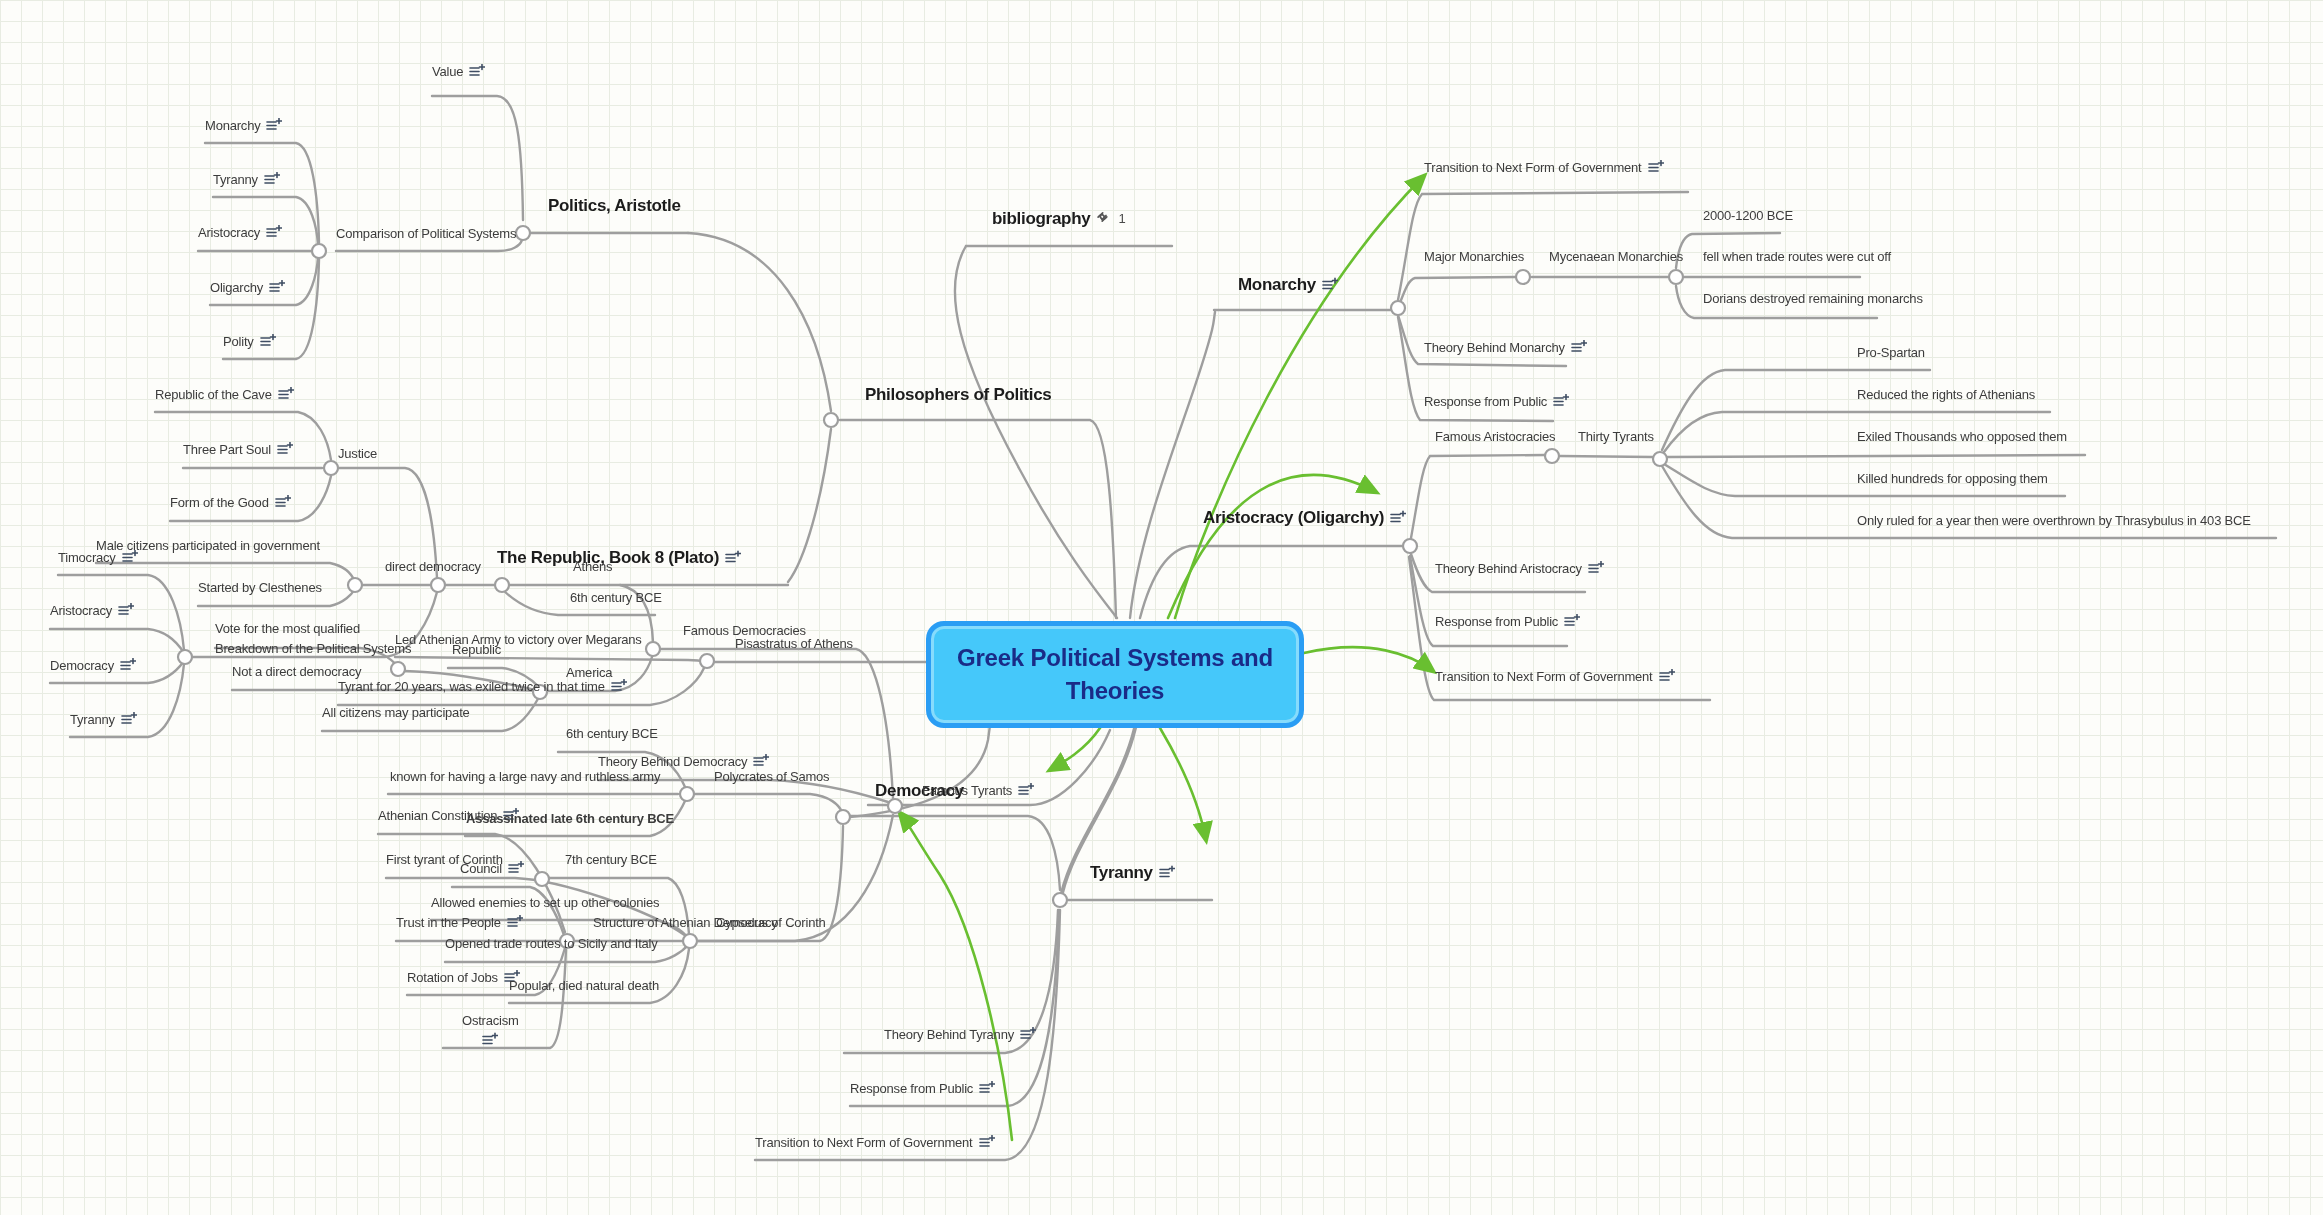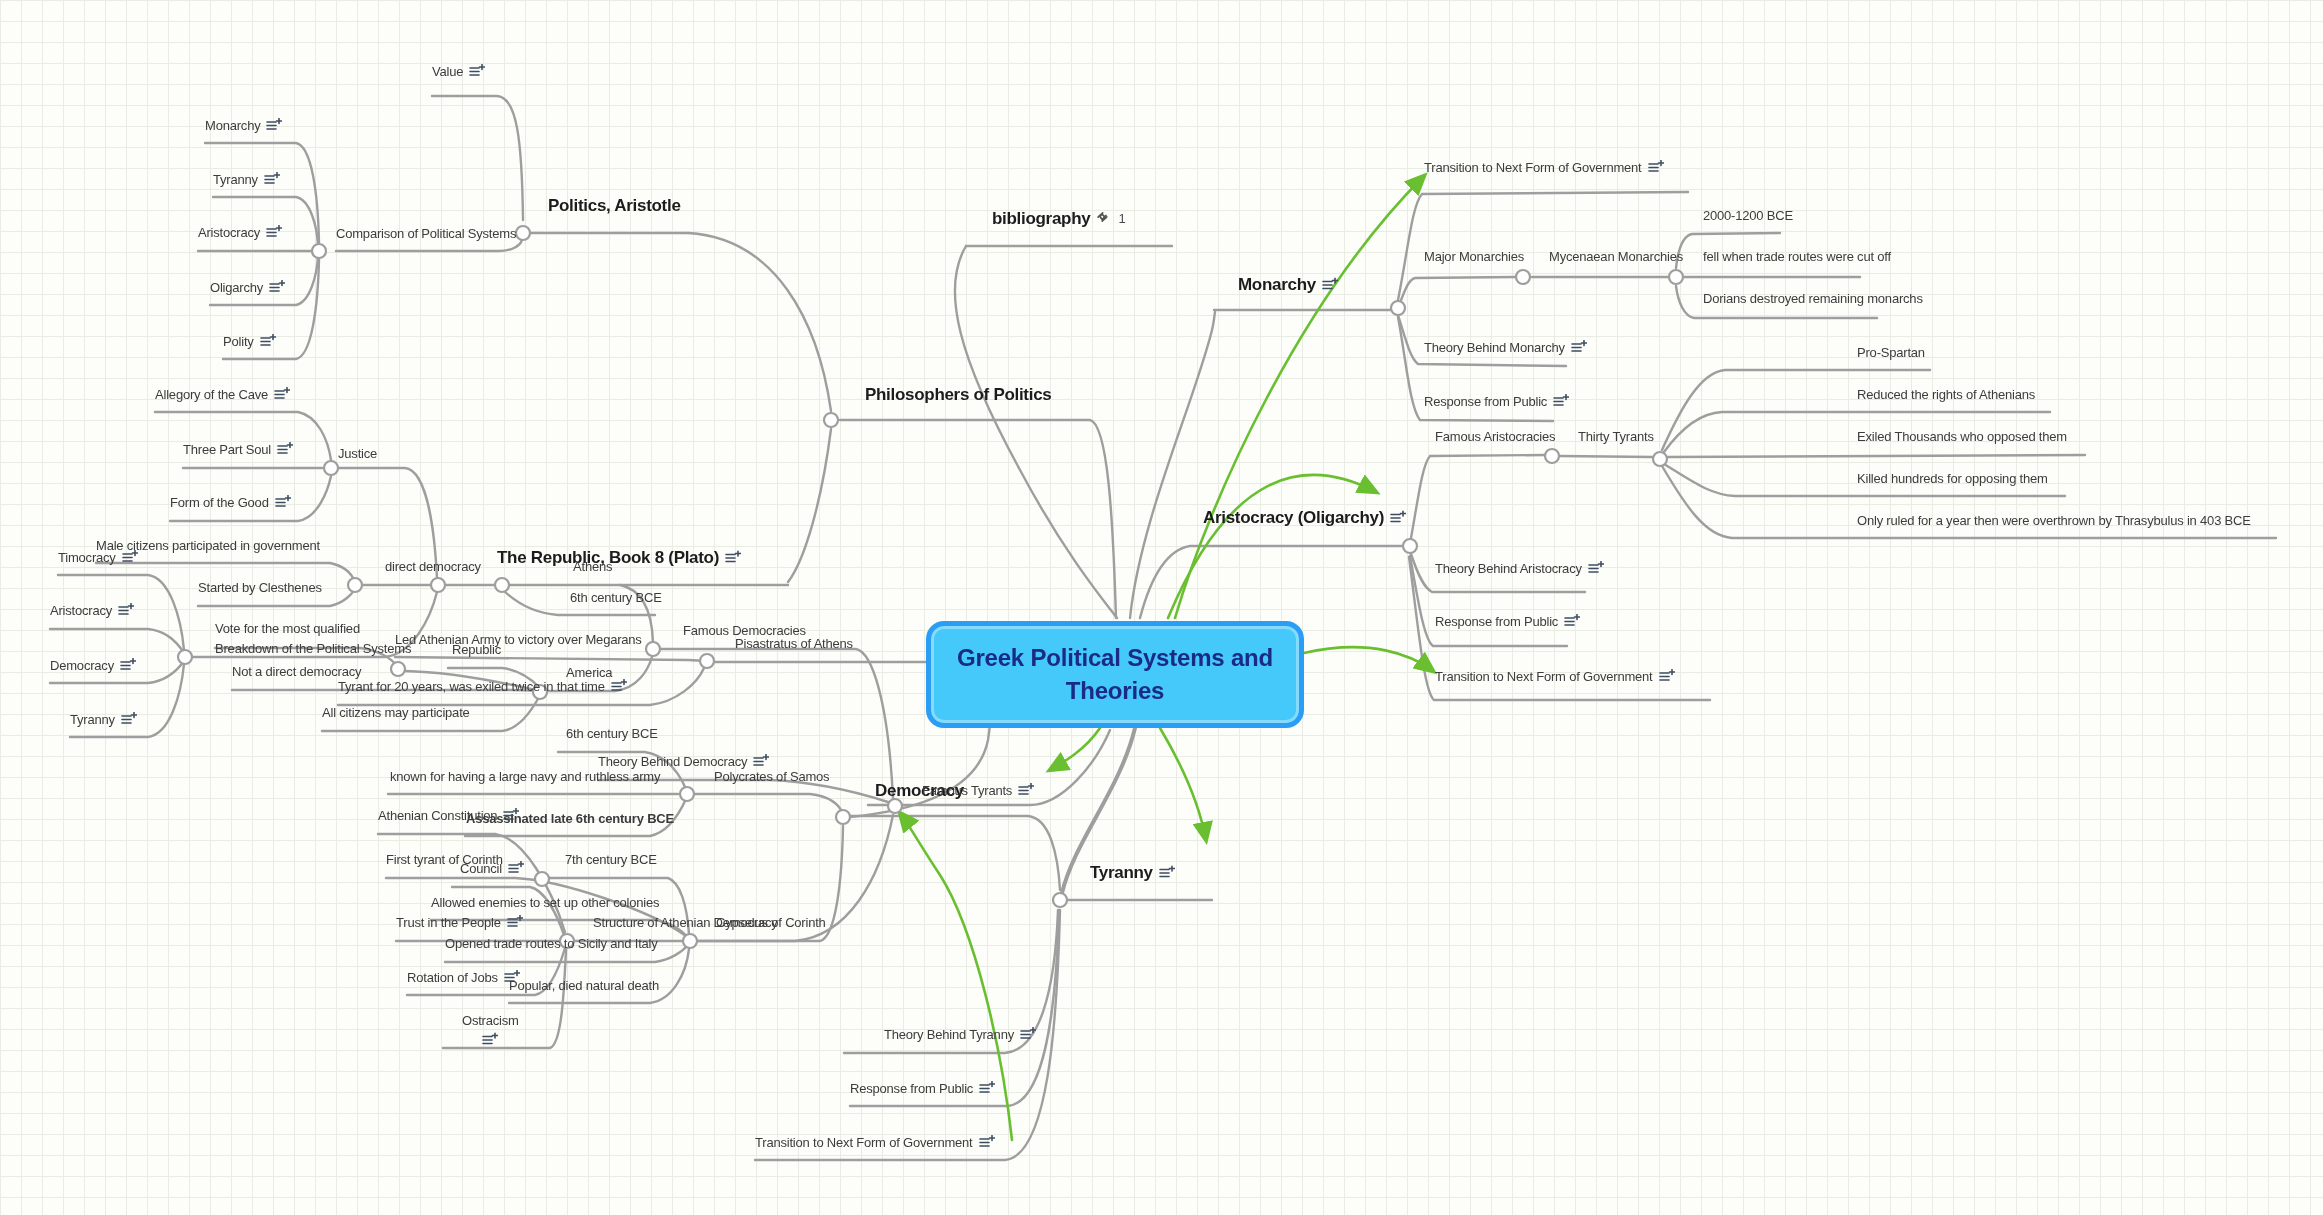--- a/index.html
+++ b/index.html
@@ -279,21 +279,21 @@
             <g stroke="#555" stroke-width="1.7" fill="none" stroke-linecap="round">
               <path d="M6 9 L10 5"></path>
               <path d="M5 5.5 L6.5 4 A2.9 2.9 0 0 0 2.4 -0.1 L0.9 1.4" transform="translate(1.2,5.2)"></path>
               <path d="M-0.5 3.5 L-2 5 A2.9 2.9 0 0 0 2.1 9.1 L3.6 7.6" transform="translate(7.2,-1.2)"></path>
             </g>
           </svg>
         </span>
         <span class="badge">1</span>
       </div>
       <div class="node" style="left: 155px; top: 394px;">
-        <span>Allegory of the Cave</span>
+        <span>Republic of the Cave</span>
         <span class="nicon">
           <svg width="16" height="14" viewBox="0 0 16 14">
             <g stroke="#3f4d63" stroke-width="1.6" stroke-linecap="round">
               <line x1="1" y1="4" x2="10" y2="4"></line>
               <line x1="1" y1="7.5" x2="10" y2="7.5"></line>
               <line x1="1" y1="11" x2="10" y2="11"></line>
               <line x1="13" y1="0.5" x2="13" y2="5.5"></line>
               <line x1="10.5" y1="3" x2="15.5" y2="3"></line>
             </g>
           </svg>

